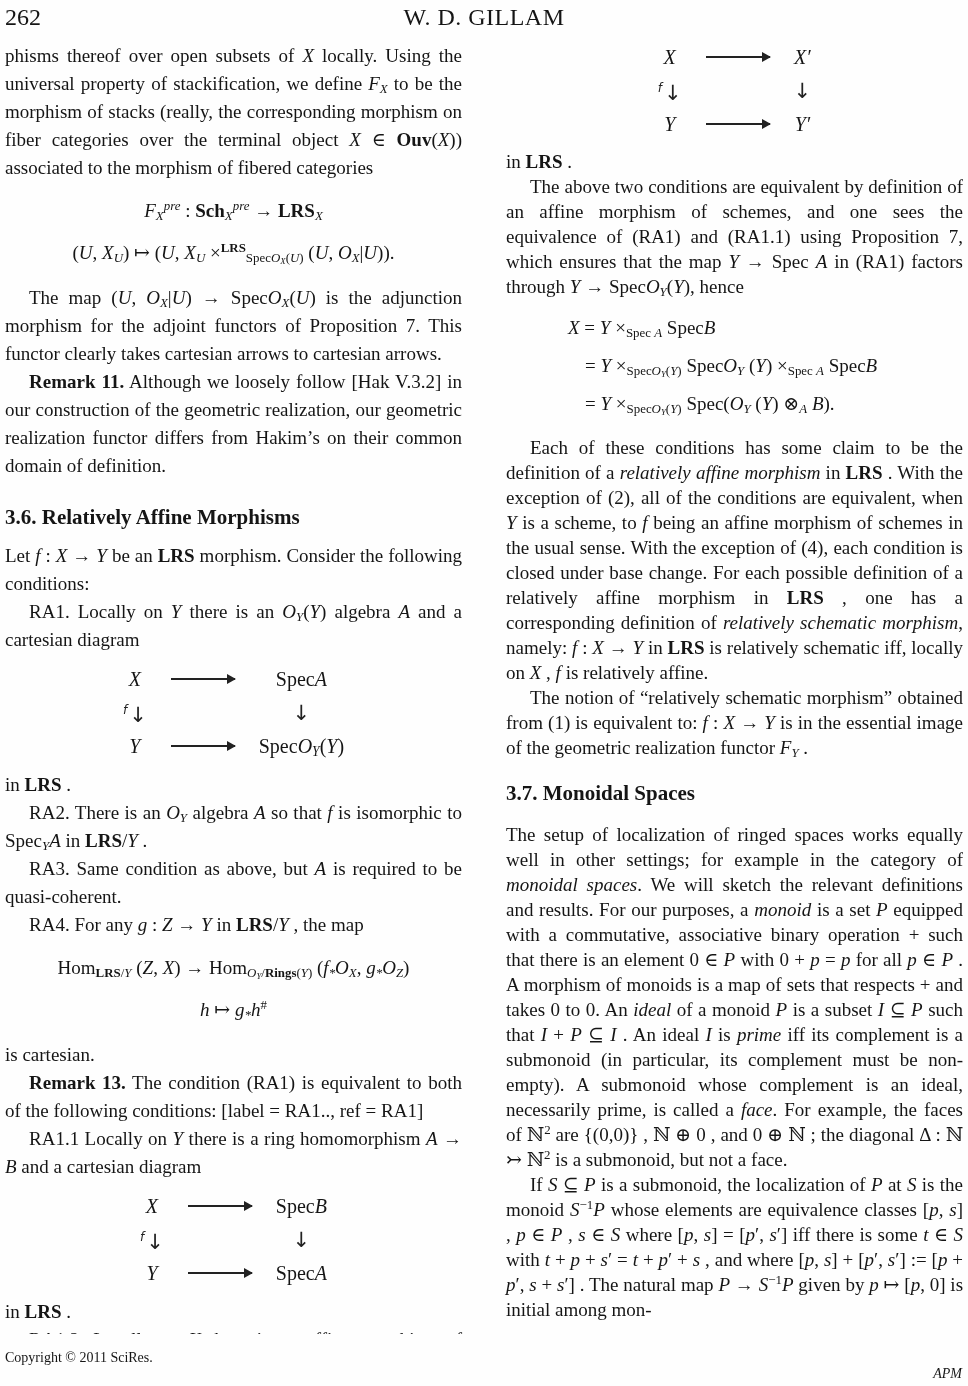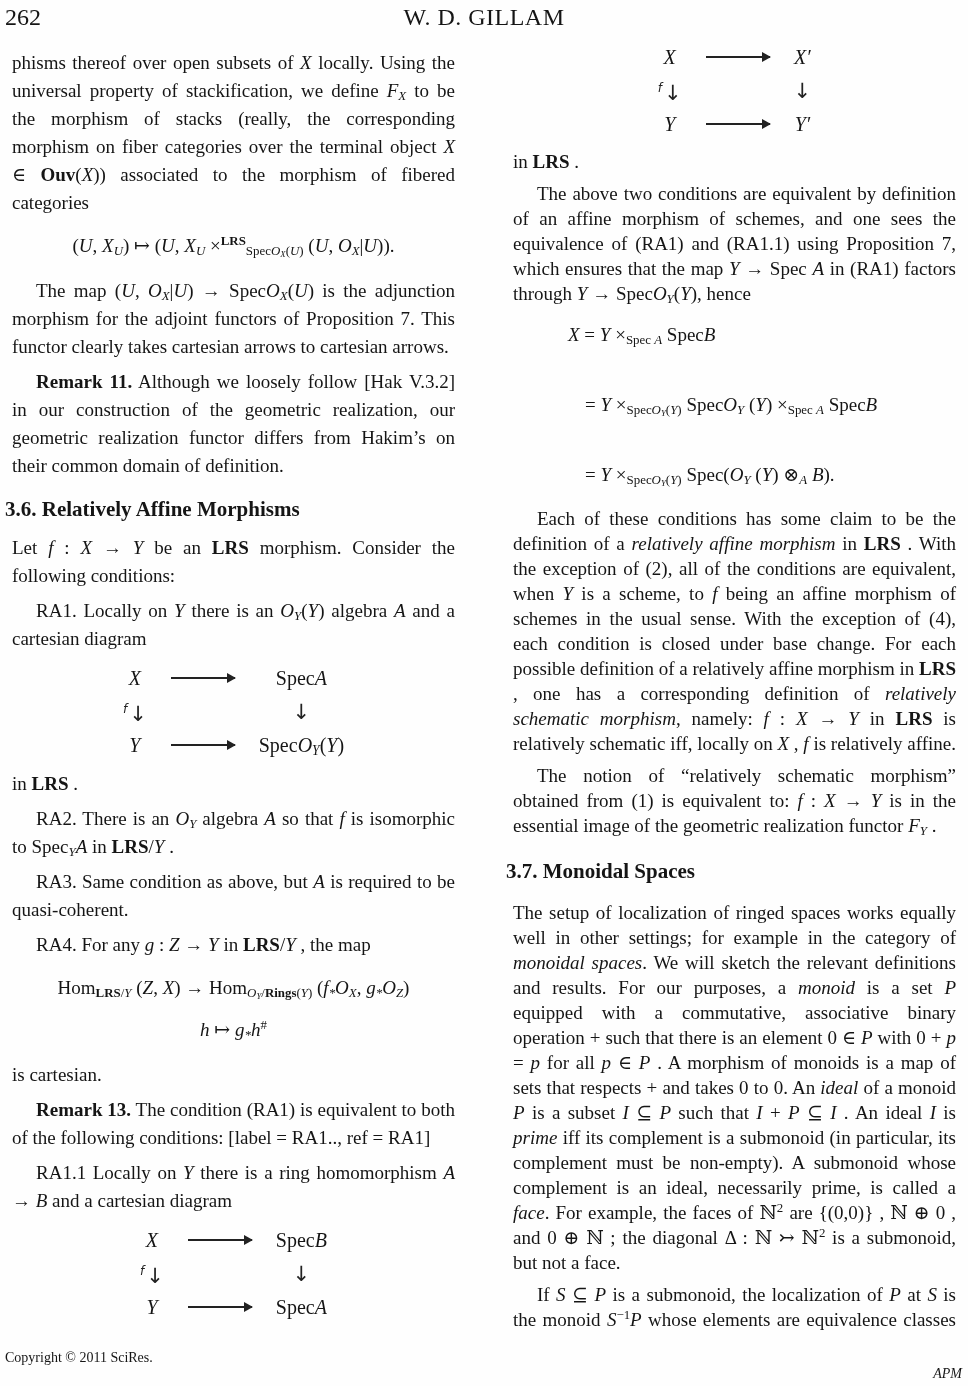--- a/index.html
+++ b/index.html
@@ -15,37 +15,37 @@
   
   .header{position:absolute;top:4px;left:5px;right:5px;height:26px;font-size:24px;}
   .pagenum{position:absolute;left:0;top:0;}
   .runhead{position:absolute;left:0;right:0;top:0;text-align:center;letter-spacing:.5px;}
   
   .bodywrap{position:absolute;top:42px;left:5px;right:5px;bottom:52px;overflow:hidden;
             display:flex;gap:44px;}
   .col{width:457px;font-size:19px;}
   .col-left .p{line-height:28px;}
   .col-right .p{line-height:25px;}
-  .p{text-align:justify;margin:7px;}
+  .p{text-align:justify;margin:0;}
   .ind{text-indent:24px;}
   .mi{font-style:italic;}
   .rm{font-style:normal;}
   sub,sup{font-size:68%;line-height:0;}
   sub{vertical-align:-0.25em;}
   sup{vertical-align:0.55em;}
   b{font-weight:bold;}
   
-  .secheading{font-size:21px;font-weight:bold;text-align:left;margin:16px 0 12px 0;line-height:26px;}
+  .secheading{font-size:21px;font-weight:bold;text-align:left;margin:24px 0 12px 0;line-height:26px;}
   .col-right .secheading{margin:20px 0 16px 0;}
   
   .eq{text-align:center;margin:8px 0 10px 0;}
   .eqline{line-height:42px;}
   .eqblock{margin:10px 0 12px 62px;text-align:left;}
   .eqblock .eqline{line-height:38px;}
-  .eqblock .cont{padding-left:17px;margin-top:32px;}
+  .eqblock .cont{padding-left:17px;}
   
   .diag{
     display:grid;
     grid-template-columns:max-content 80px max-content;
     justify-content:center;align-items:center;
     column-gap:16px;row-gap:3px;
     margin:12px 0 12px 0;
     font-size:20px;line-height:26px;
   }
   .diag>*{justify-self:center;}
@@ -72,20 +72,21 @@
     <span class="pagenum">262</span>
     <span class="runhead">W. D. GILLAM</span>
   </div>
 
   <div class="bodywrap">
 
     <div class="col col-left">
       <p class="p">phisms thereof over open subsets of <span class="mi">X</span> locally. Using the universal property of stackification, we define <span class="mi">F<sub>X</sub></span> to be the morphism of stacks (really, the corresponding morphism on fiber categories over the terminal object <span class="mi">X</span> ∈ <b>Ouv</b>(<span class="mi">X</span>)) associated to the morphism of fibered categories</p>
 
       <div class="eq">
+        <div class="eqline"><span class="mi">F</span><sub><span class="mi">X</span></sub><sup><i>pre</i></sup> : <b>Sch</b><sub><span class="mi">X</span></sub><sup><i>pre</i></sup> → <b>LRS</b><sub><span class="mi">X</span></sub></div>
         <div class="eqline">(<span class="mi">U</span>, <span class="mi">X<sub>U</sub></span>) ↦ (<span class="mi">U</span>, <span class="mi">X<sub>U</sub></span> ×<sup><b>LRS</b></sup><sub>Spec<span class="mi">O<sub>X</sub></span>(<span class="mi">U</span>)</sub> (<span class="mi">U</span>, <span class="mi">O<sub>X</sub></span>|<span class="mi">U</span>)).</div>
       </div>
 
       <p class="p ind">The map (<span class="mi">U</span>, <span class="mi">O<sub>X</sub></span>|<span class="mi">U</span>) → Spec<span class="mi">O<sub>X</sub></span>(<span class="mi">U</span>) is the adjunction morphism for the adjoint functors of Proposition 7. This functor clearly takes cartesian arrows to cartesian arrows.</p>
       <p class="p ind"><b>Remark 11.</b> Although we loosely follow [Hak V.3.2] in our construction of the geometric realization, our geometric realization functor differs from Hakim’s on their common domain of definition.</p>
 
       <h2 class="secheading">3.6. Relatively Affine Morphisms</h2>
 
       <p class="p">Let <span class="mi">f</span> : <span class="mi">X</span> → <span class="mi">Y</span> be an <b>LRS</b> morphism. Consider the following conditions:</p>
       <p class="p ind">RA1. Locally on <span class="mi">Y</span> there is an <span class="mi">O<sub>Y</sub></span>(<span class="mi">Y</span>) algebra <span class="mi">A</span> and a cartesian diagram</p>

